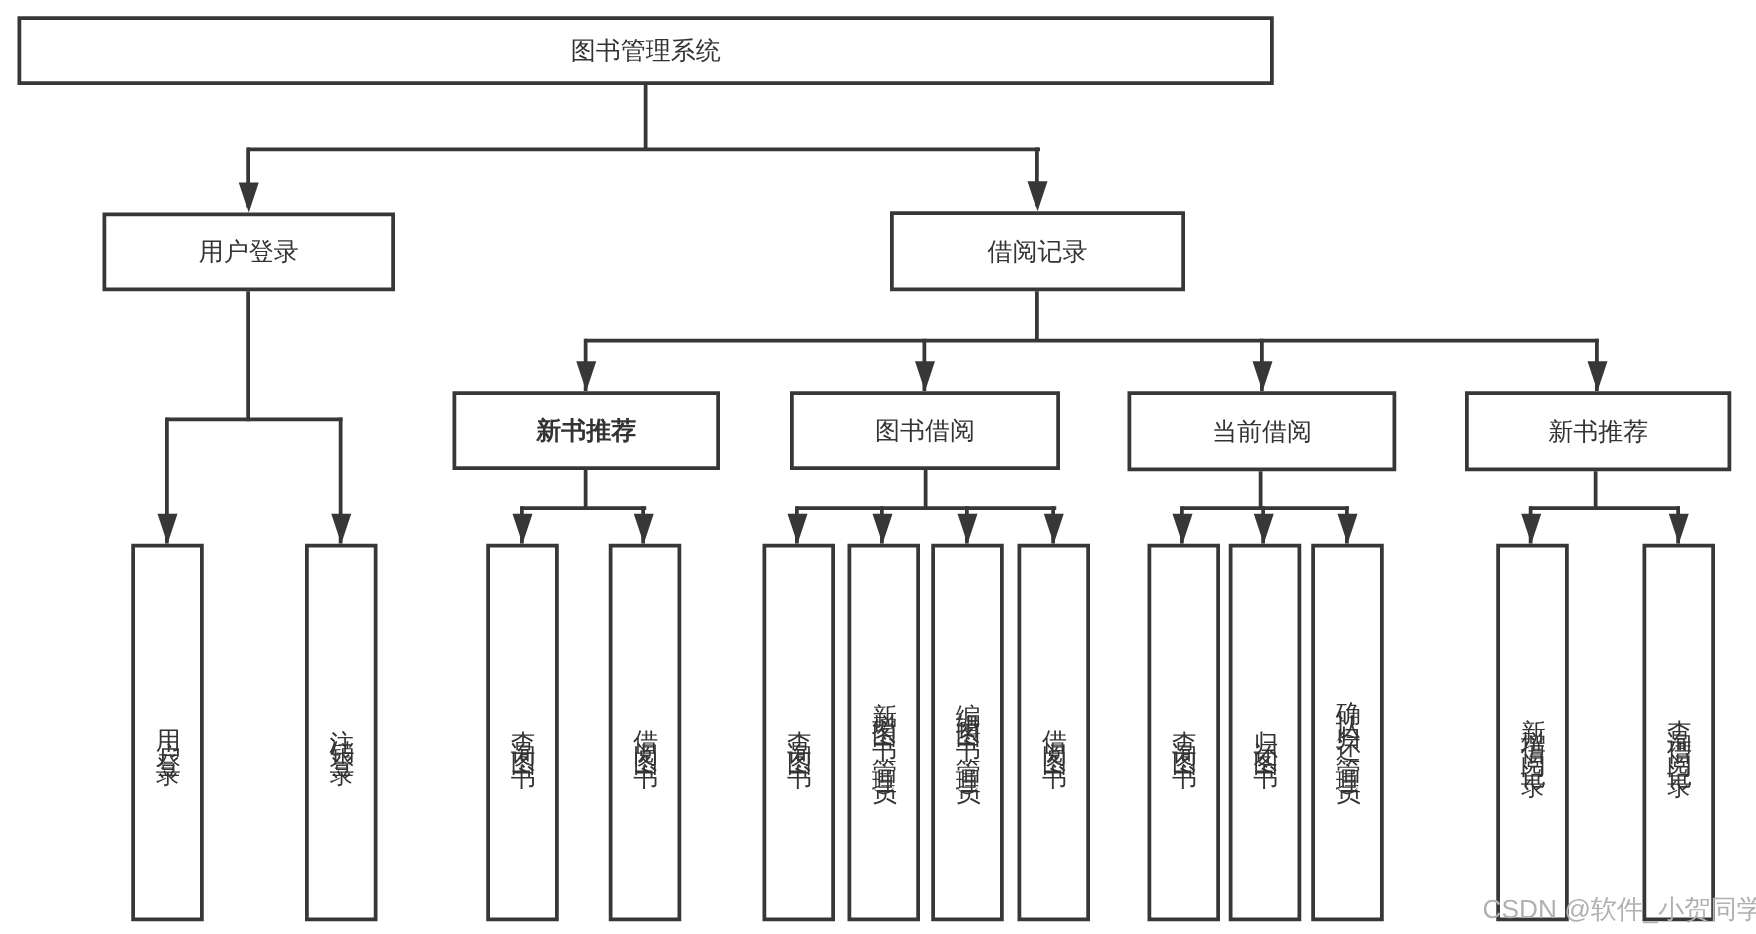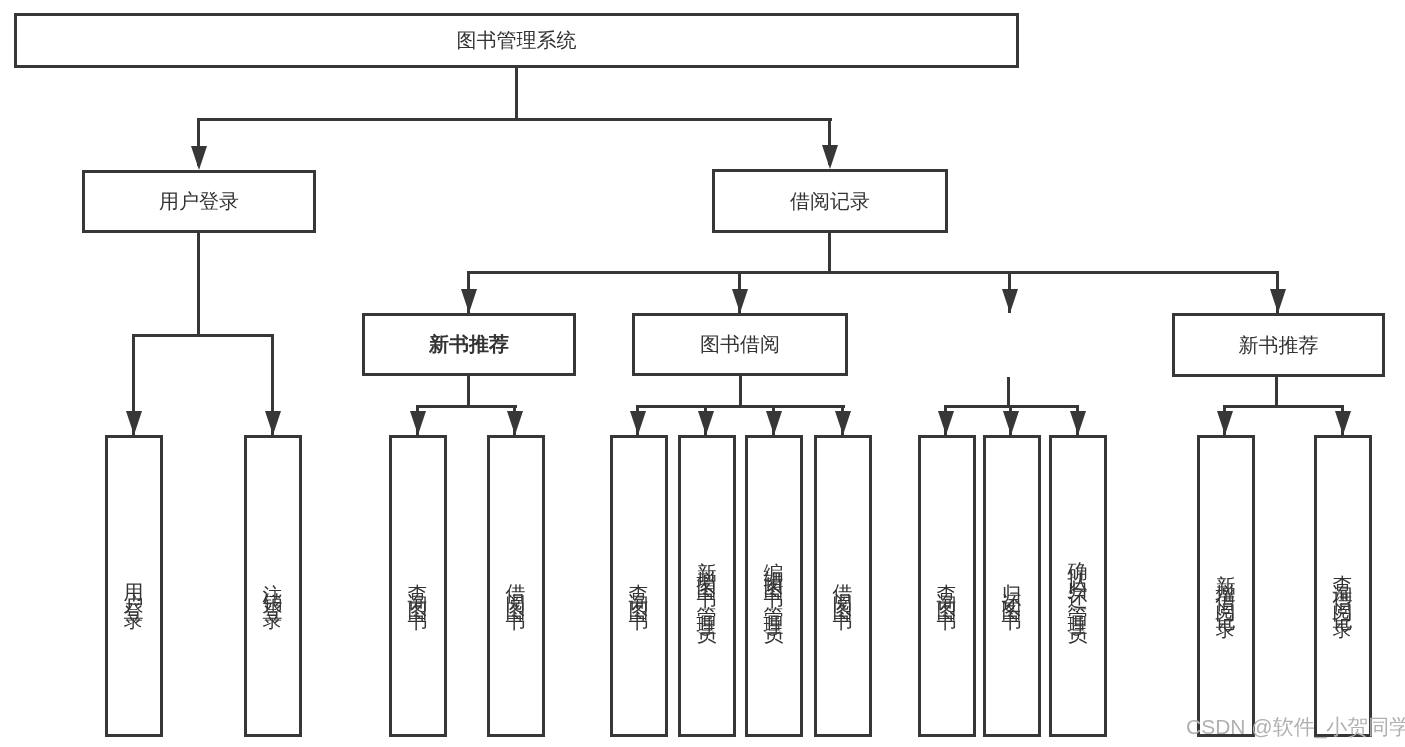--- a/index.html
+++ b/index.html
@@ -74,20 +74,23 @@
   <div class="vl" style="left:1008px; top:271px; height:42px;"></div>
   <div class="ah" style="left:1002px; top:289px;"></div>
   <div class="vl" style="left:1276px; top:271px; height:42px;"></div>
   <div class="ah" style="left:1270px; top:289px;"></div>
 
   <div class="hbox" style="left:362px; top:313px; width:214px; height:63px;font-weight:bold;">
     <span>新书推荐</span>
   </div>
   <div class="hbox" style="left:632px; top:313px; width:216px; height:63px;">
     <span>图书借阅</span>
+  </div>
+  <div class="hbox" style="left:902px; top:313px; width:215px; height:64px;">
+    <span>当前借阅</span>
   </div>
   <div class="hbox" style="left:1172px; top:313px; width:213px; height:64px;">
     <span>新书推荐</span>
   </div>
 
   <div class="vl" style="left:467px; top:376px; height:31px;"></div>
   <div class="hl" style="left:417px; top:405px; width:100px;"></div>
   <div class="vl" style="left:416px; top:405px; height:30px;"></div>
   <div class="ah" style="left:410px; top:411px;"></div>
   <div class="vl" style="left:513px; top:405px; height:30px;"></div>

